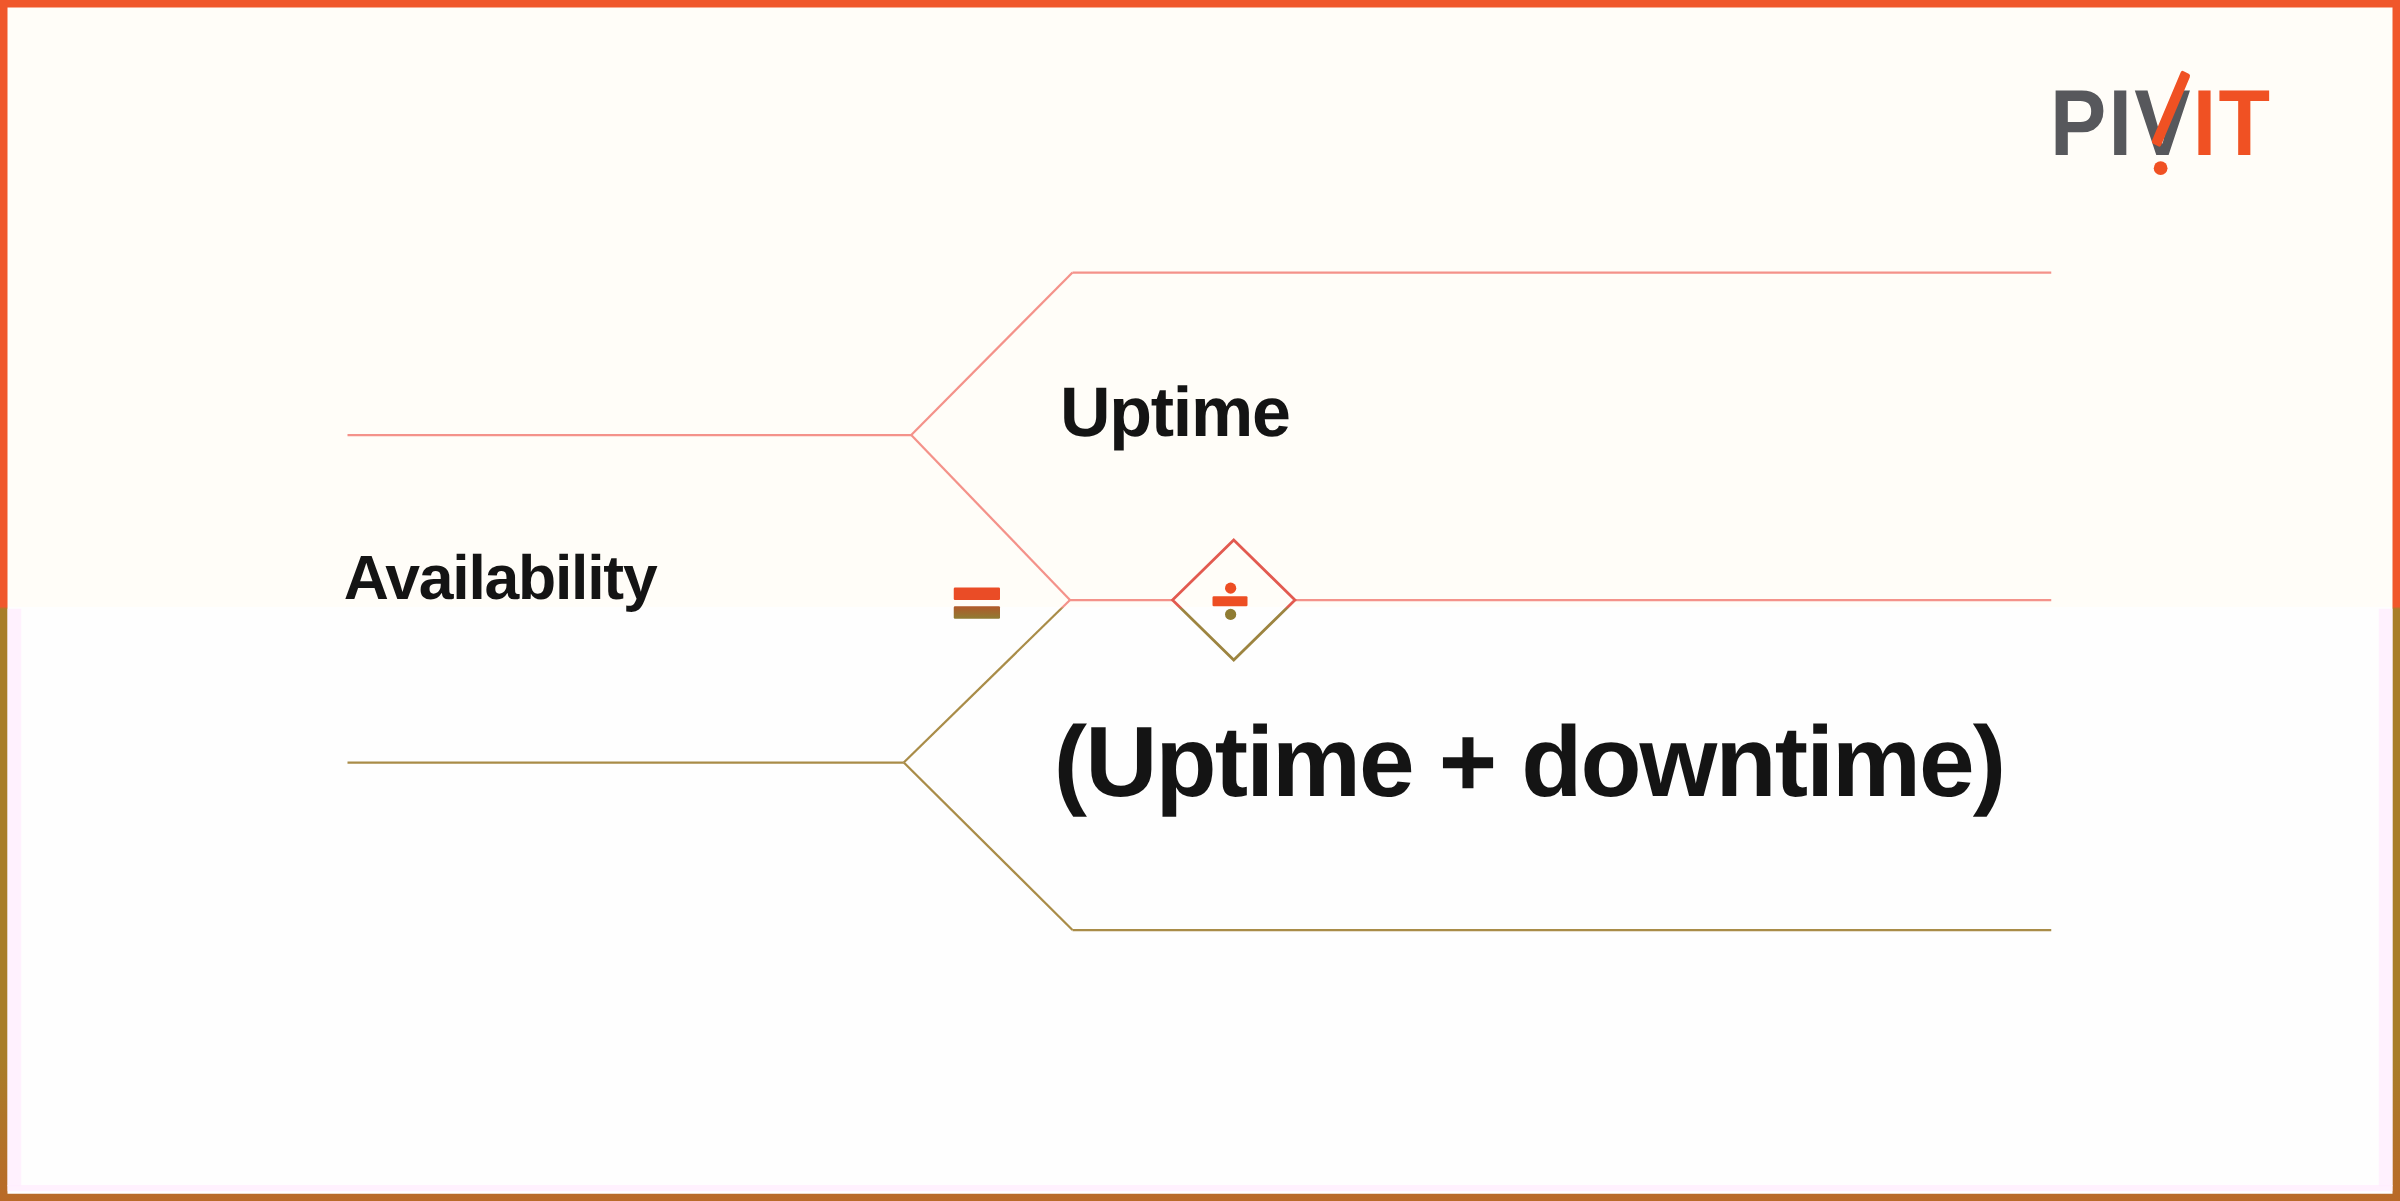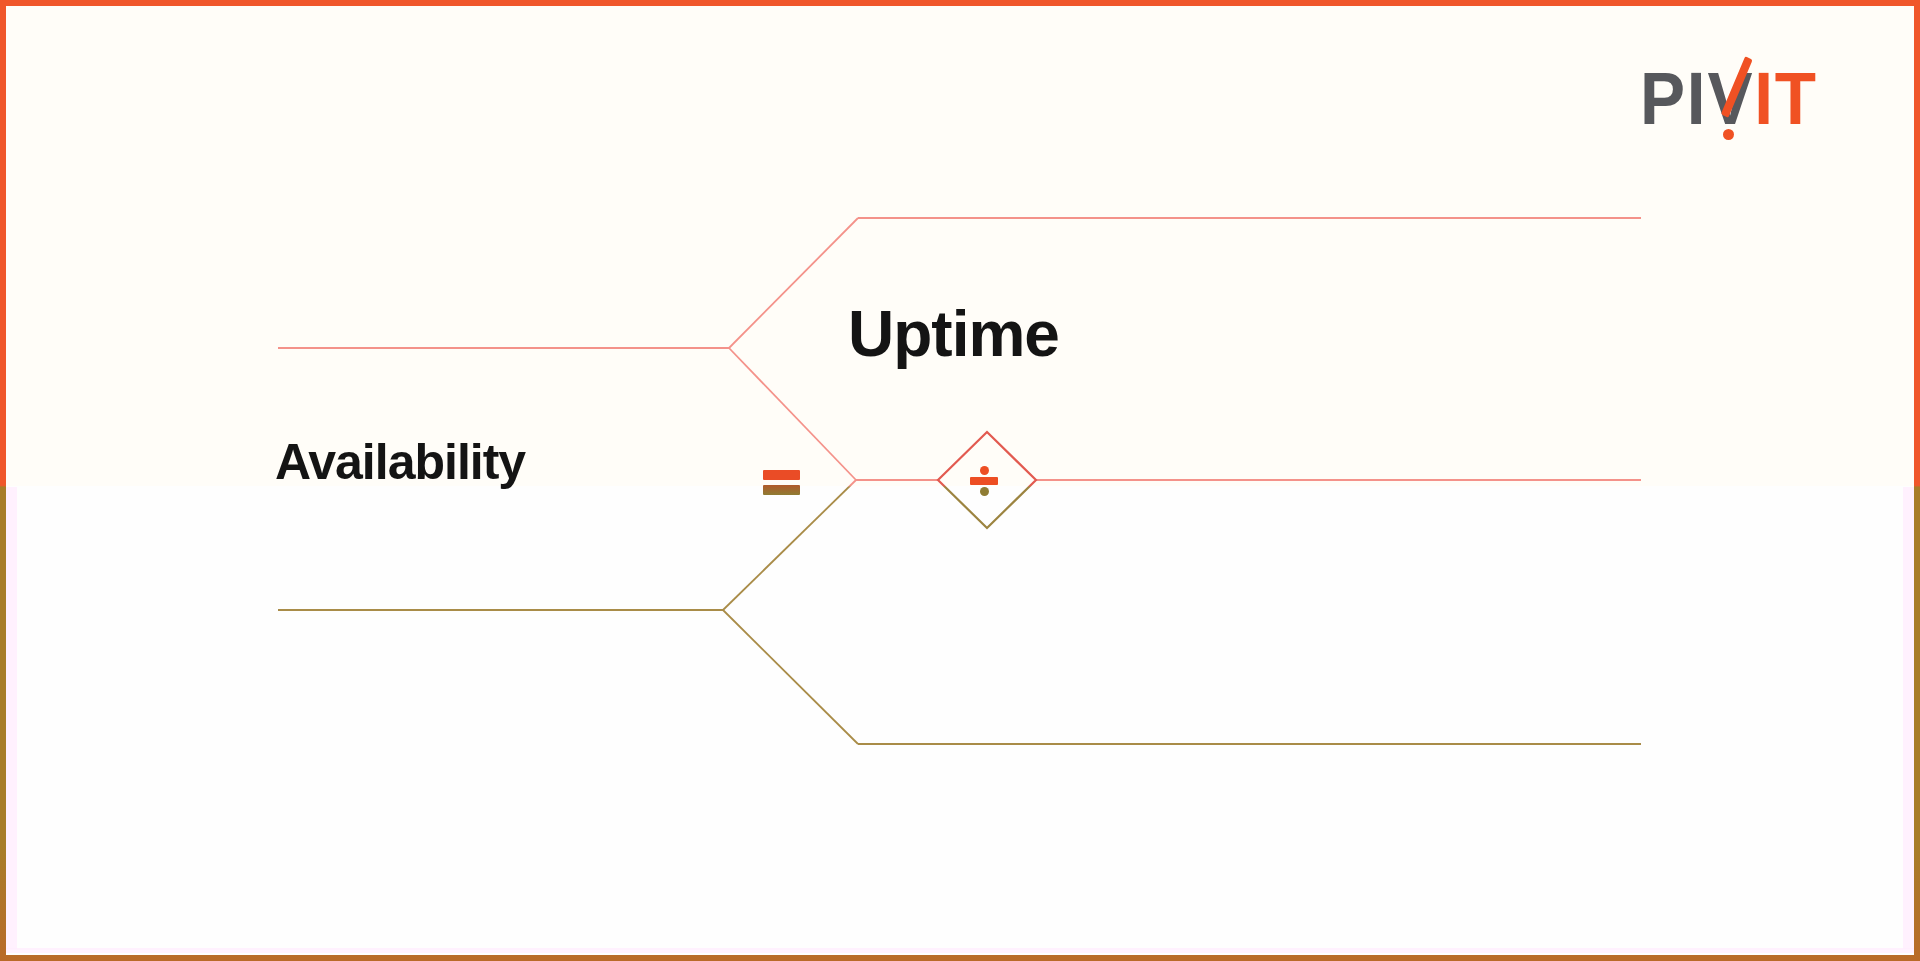--- a/index.html
+++ b/index.html
@@ -7,21 +7,21 @@
   .stage{
     position:relative;width:1920px;height:961px;overflow:hidden;
     background:linear-gradient(#fffdf8 0 486px,#fefefe 486px 100%);
     font-family:"Liberation Sans",sans-serif;
   }
   .artwork{position:absolute;left:0;top:0;}
   .label{
     position:absolute;color:#141414;font-weight:700;line-height:1;white-space:nowrap;
   }
   .label-availability{left:275px;top:437px;font-size:50px;letter-spacing:-1px;}
-  .label-uptime{left:848px;top:302px;font-size:64px;letter-spacing:-1px;}
+  .label-uptime{left:848px;top:302px;font-size:56px;letter-spacing:-1px;}
   .label-denominator{left:843px;top:570px;font-size:80px;letter-spacing:-1.5px;}
   
   .equals{position:absolute;left:763px;top:470px;width:37px;height:25px;}
   .equals .bar{position:absolute;left:0;width:37px;height:10px;border-radius:1px;}
   .equals .bar.top{top:0;background:#ea4c26;}
   .equals .bar.bottom{top:15px;background:linear-gradient(#b0592a 0,#8f7c33 100%);}
   
   .divide{position:absolute;left:970px;top:466px;width:28px;height:30px;}
   .divide .bar{position:absolute;left:0;top:11px;width:28px;height:8px;border-radius:1px;background:#ed4e23;}
   .divide .dot{position:absolute;left:9.5px;width:9px;height:9px;border-radius:50%;}
@@ -106,19 +106,20 @@
 
   <div class="label label-uptime">Uptime</div>
 
   <div class="divide" aria-label="÷">
     <span class="sr">÷</span>
     <div class="dot top"></div>
     <div class="bar"></div>
     <div class="dot bottom"></div>
   </div>
 
+  <div class="label label-denominator">(Uptime + downtime)</div>
 
   <div class="logo">
     <span>PI</span><span class="v-wrap"><span>V</span><i class="v-slash"></i></span><span class="suffix">IT</span>
   </div>
   <div class="logo-dot"></div>
 
 </div>
 
 </body></html>

